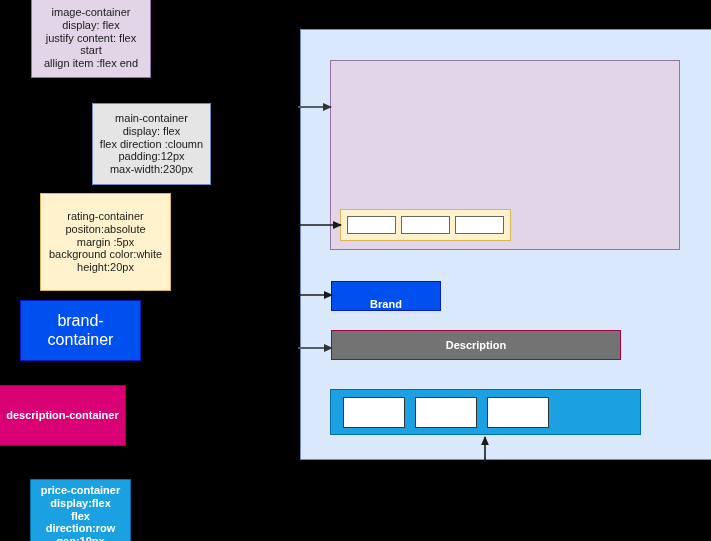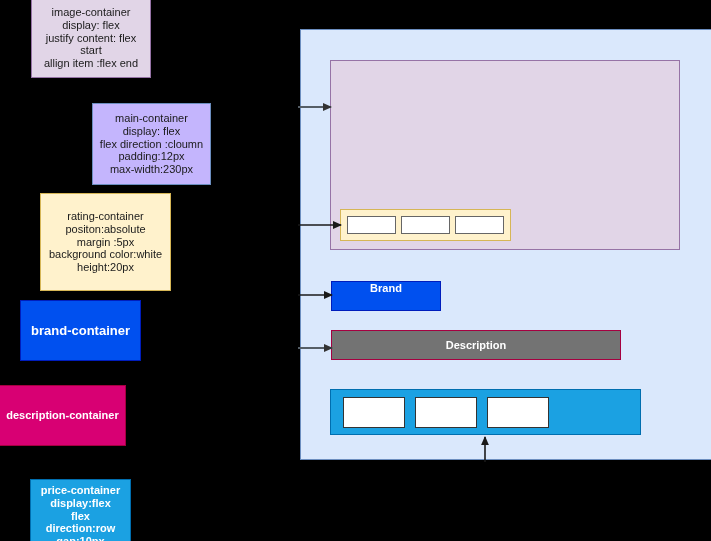--- a/index.html
+++ b/index.html
@@ -37,36 +37,36 @@
   }
 
   
   .note.image-note {
     left: 31px; top: -2px; width: 120px; height: 80px;
     background: #E1D5E7;
     border: 1px solid #9673A6;
   }
   .note.main-note {
     left: 92px; top: 103px; width: 119px; height: 82px;
-    background: #c4b5fd;
+    background: #e5e5e5;
     border: 1px solid #6C8EBF;
   }
   .note.rating-note {
     left: 40px; top: 193px; width: 131px; height: 98px;
     background: #FFF2CC;
     border: 1px solid #D6B656;
     text-align: center;
   }
   .note.brand-note {
     left: 20px; top: 300px; width: 121px; height: 61px;
     background: #0050EF;
     border: 1px solid #001DBC;
     color: #ffffff;
-    font-weight: bold;
-    font-size: 13px;
+    font-weight: normal;
+    font-size: 16px;
   }
   .note.description-note {
     left: -1px; top: 385px; width: 127px; height: 61px;
     background: #D80073;
     border: 1px solid #A50040;
     color: #ffffff;
     font-weight: bold;
     font-size: 11px;
   }
   .note.price-note {
@@ -119,21 +119,21 @@
     position: absolute;
     left: 331px; top: 281px;
     width: 110px; height: 30px;
     box-sizing: border-box;
     background: #0050EF;
     border: 1px solid #001DBC;
     color: #ffffff;
     font-size: 11px;
     font-weight: bold;
     display: flex;
-    align-items: flex-start;
+    align-items: flex-end;
     justify-content: center;
   }
   .description-area {
     position: absolute;
     left: 331px; top: 330px;
     width: 290px; height: 30px;
     box-sizing: border-box;
     background: #737373;
     border: 1px solid #A50040;
     color: #ffffff;

